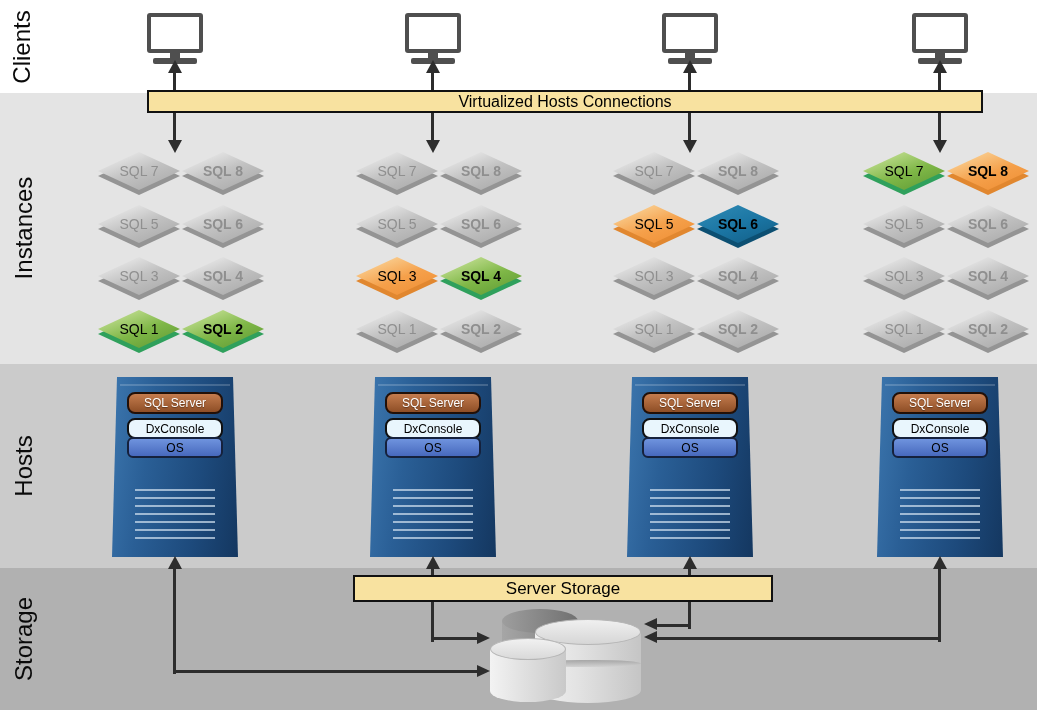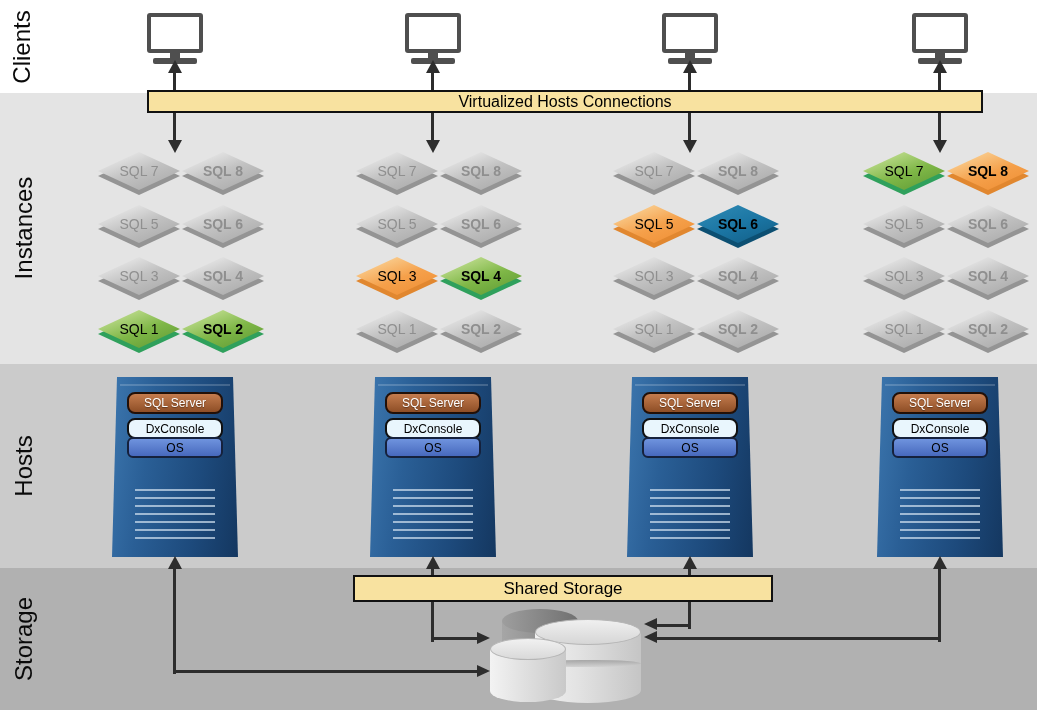--- a/index.html
+++ b/index.html
@@ -448,16 +448,16 @@
   <div class="vline" style="left:688px;top:566px;height:63px"></div>
   <div class="hline" style="left:657px;top:624px;width:33px"></div>
   <div class="arr left" style="left:644px;top:618px"></div>
 
   <div class="arr up" style="left:933px;top:556px"></div>
   <div class="vline" style="left:938px;top:566px;height:76px"></div>
   <div class="hline" style="left:657px;top:637px;width:283px"></div>
   <div class="arr left" style="left:644px;top:631px"></div>
 
   <div class="banner" id="banner-storage">
-    <span>Shared Storage</span>
+    <span>Server Storage</span>
   </div>
 
 </div>
 
 </body></html>

